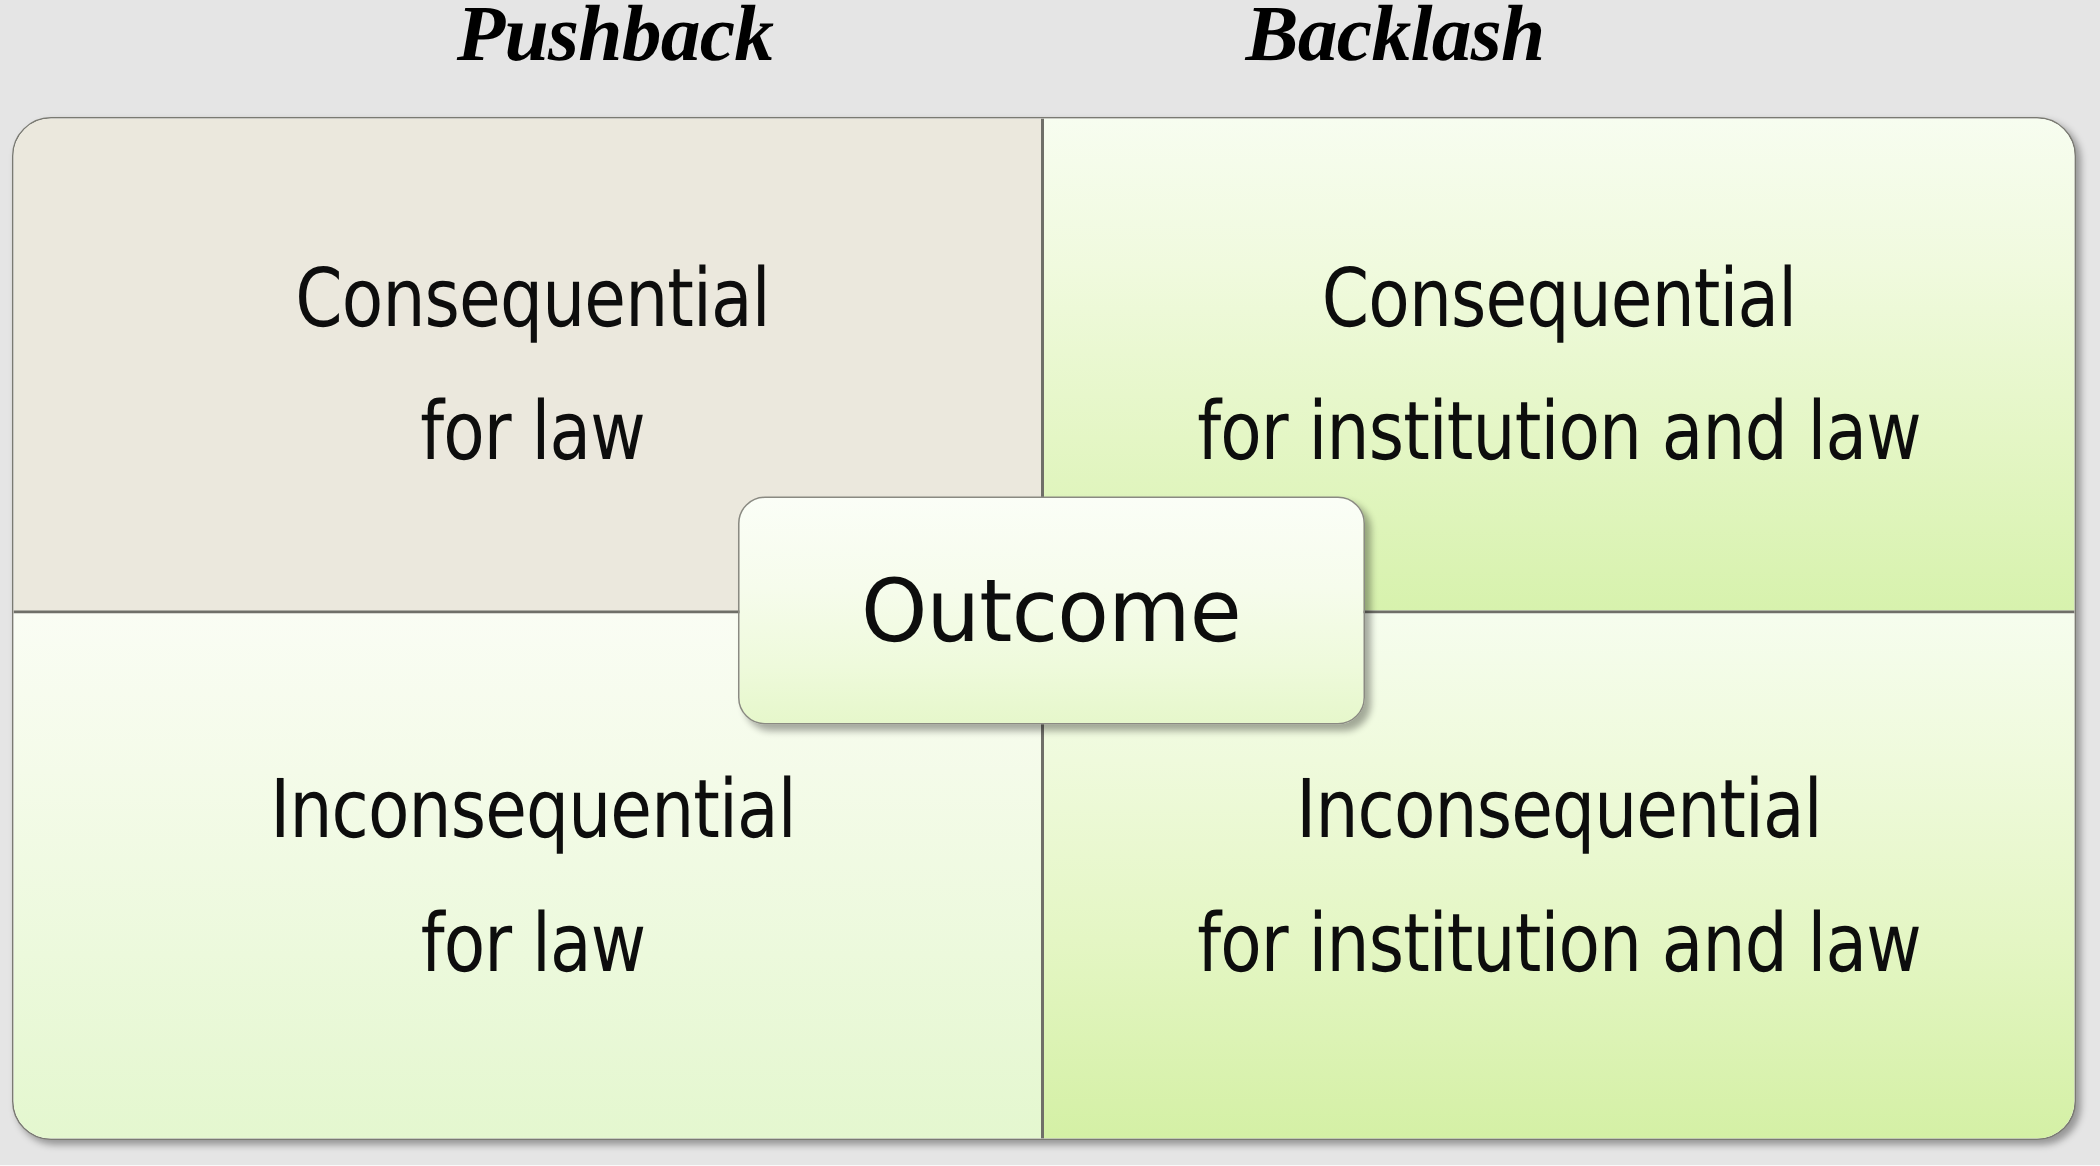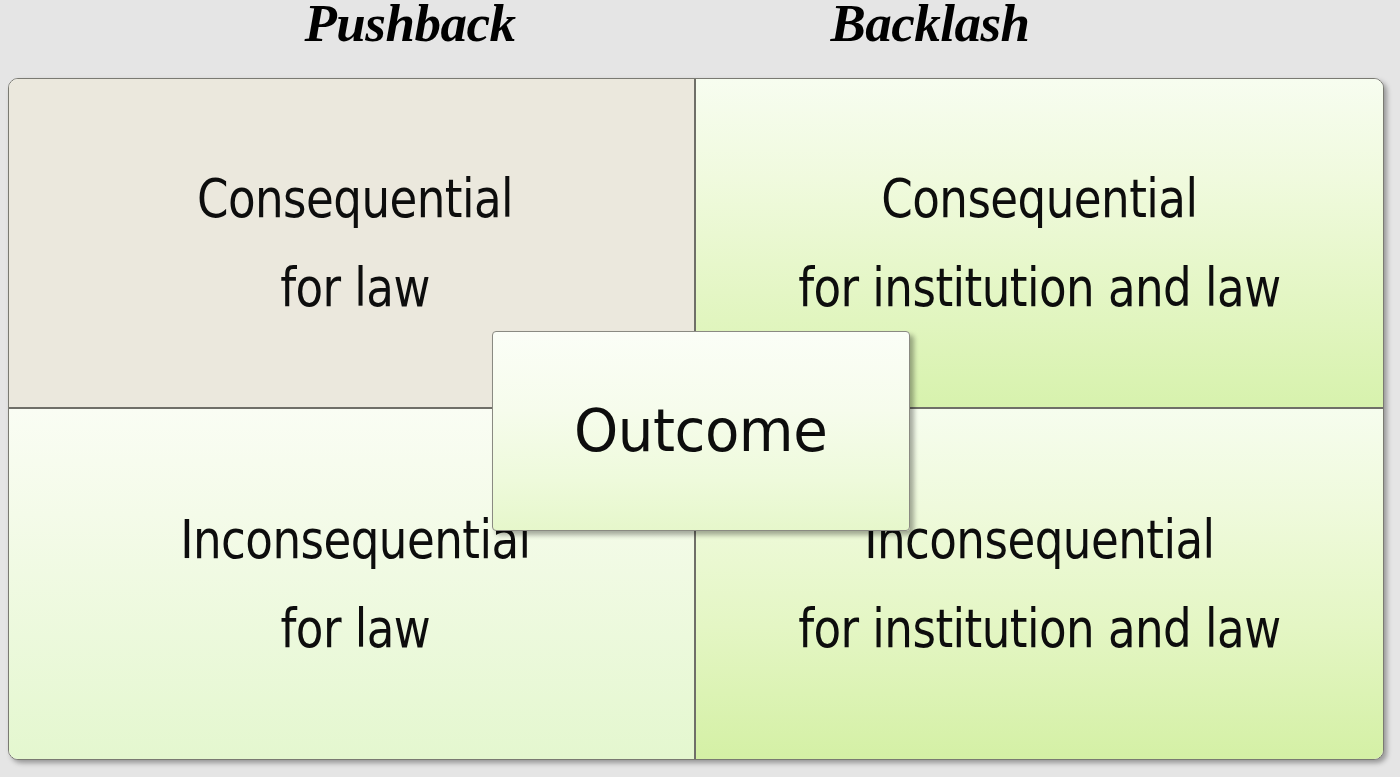--- a/index.html
+++ b/index.html
@@ -39,21 +39,21 @@
   #header-pushback { left: 160px; width: 500px; }
   #header-backlash { left: 680px; width: 500px; }
 
   
   #matrix {
     position: absolute;
     left: 8px;
     top: 78px;
     width: 1376px;
     height: 682px;
-    border-radius: 10px;
+    border-radius: 26px;
     overflow: hidden;
     box-shadow: 3px 3px 5px rgba(0,0,0,0.34);
     border: 1.5px solid #7a7a72;
     box-sizing: border-box;
     background: #ffffff;
   }
 
   .quad {
     position: absolute;
     box-sizing: border-box;
@@ -103,22 +103,22 @@
 
   
   #quad-tl .quad-text, #quad-bl .quad-text { transform: translateX(4px); }
 
   
   #outcome-box {
     position: absolute;
     left: 492px;
     top: 331px;
     width: 418px;
-    height: 200px;
-    border-radius: 4px;
+    height: 152px;
+    border-radius: 18px;
     border: 1.5px solid #8a8a82;
     box-sizing: border-box;
     background: linear-gradient(to bottom, #fbfef7 0%, #f6fcec 40%, #eefadb 75%, #e6f7cb 100%);
     box-shadow: 4px 4px 5px rgba(0,0,0,0.33);
     display: flex;
     align-items: center;
     justify-content: center;
   }
   #outcome-label {
     font-family: "DejaVu Sans", "Liberation Sans", sans-serif;

